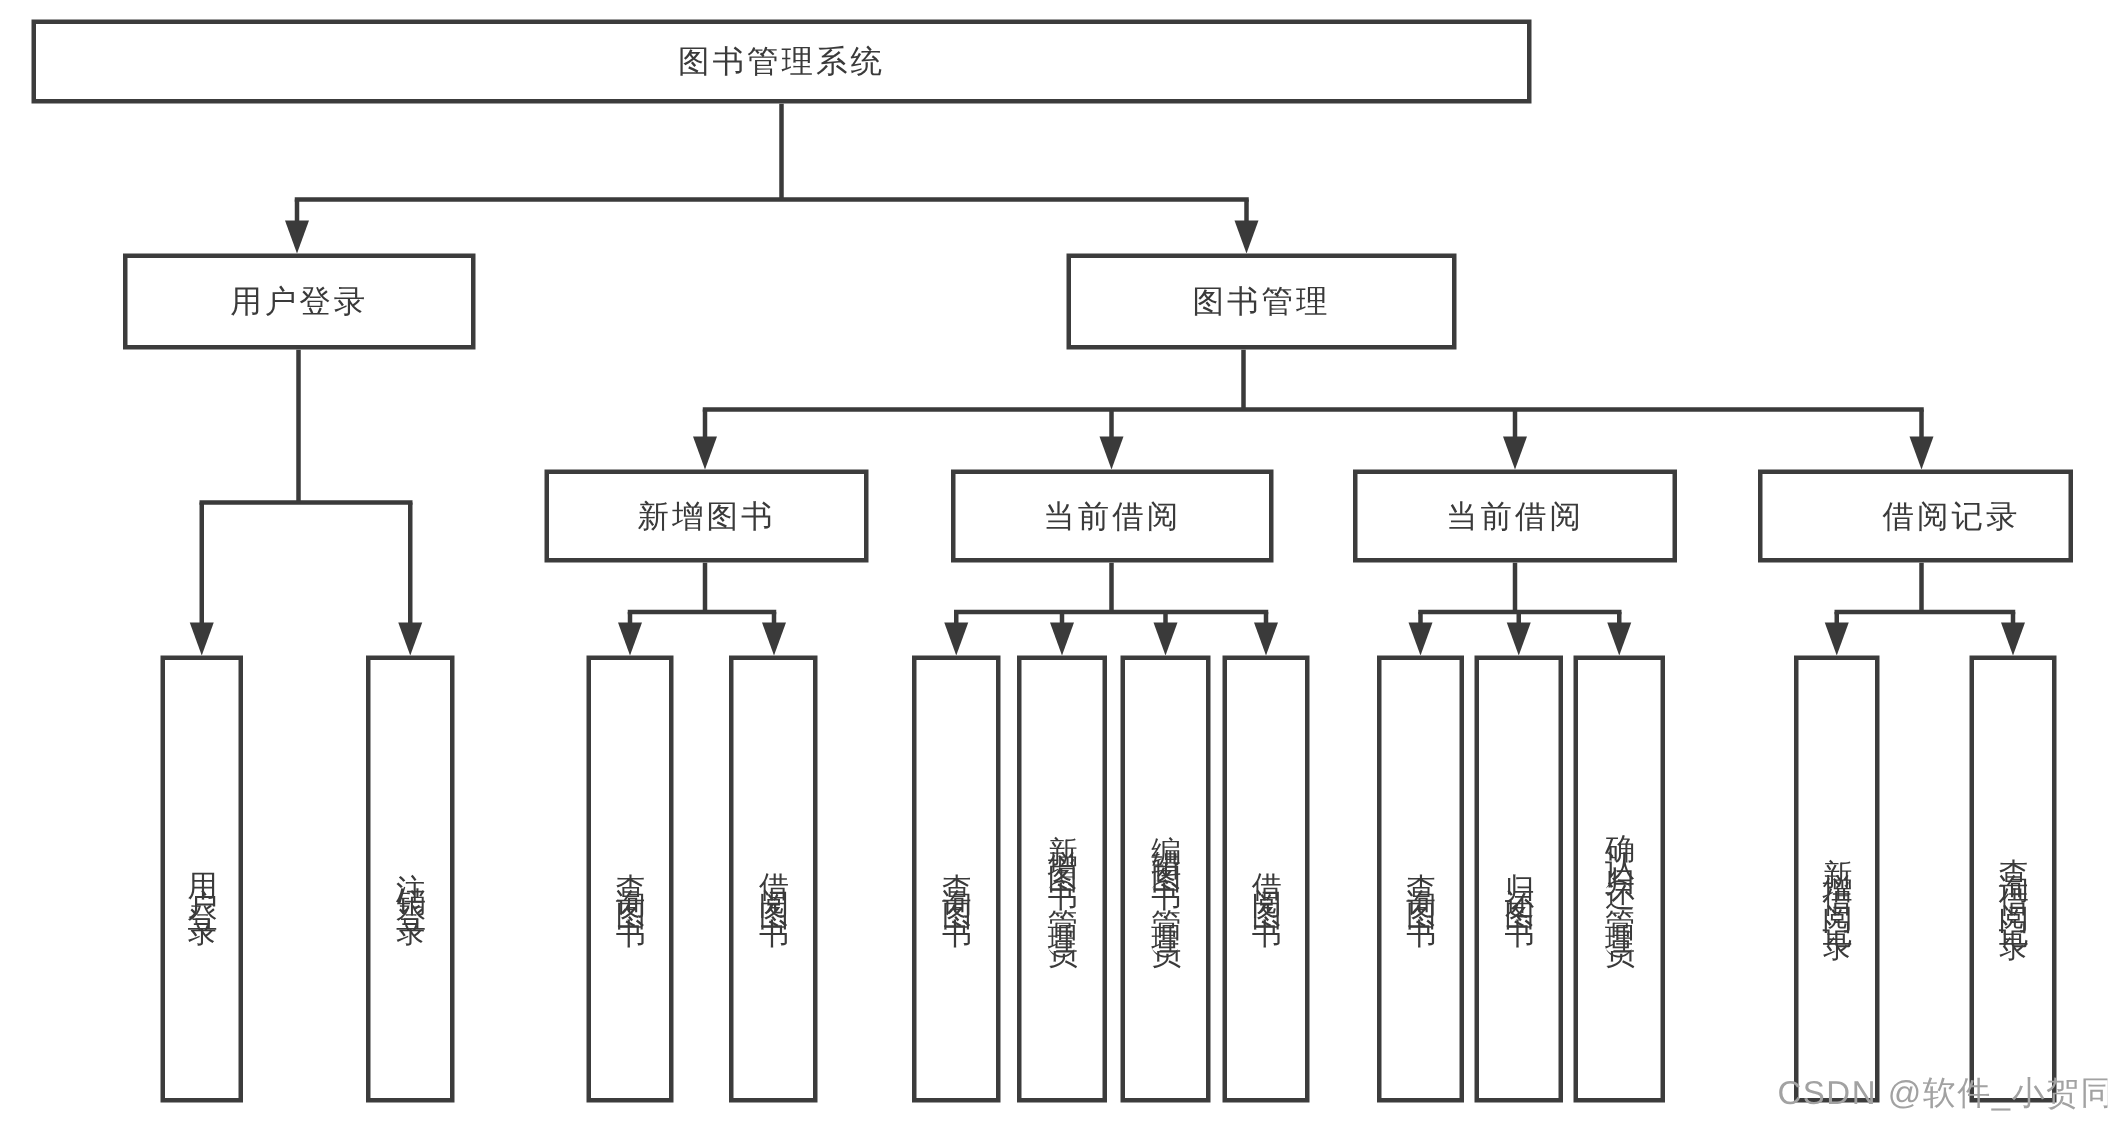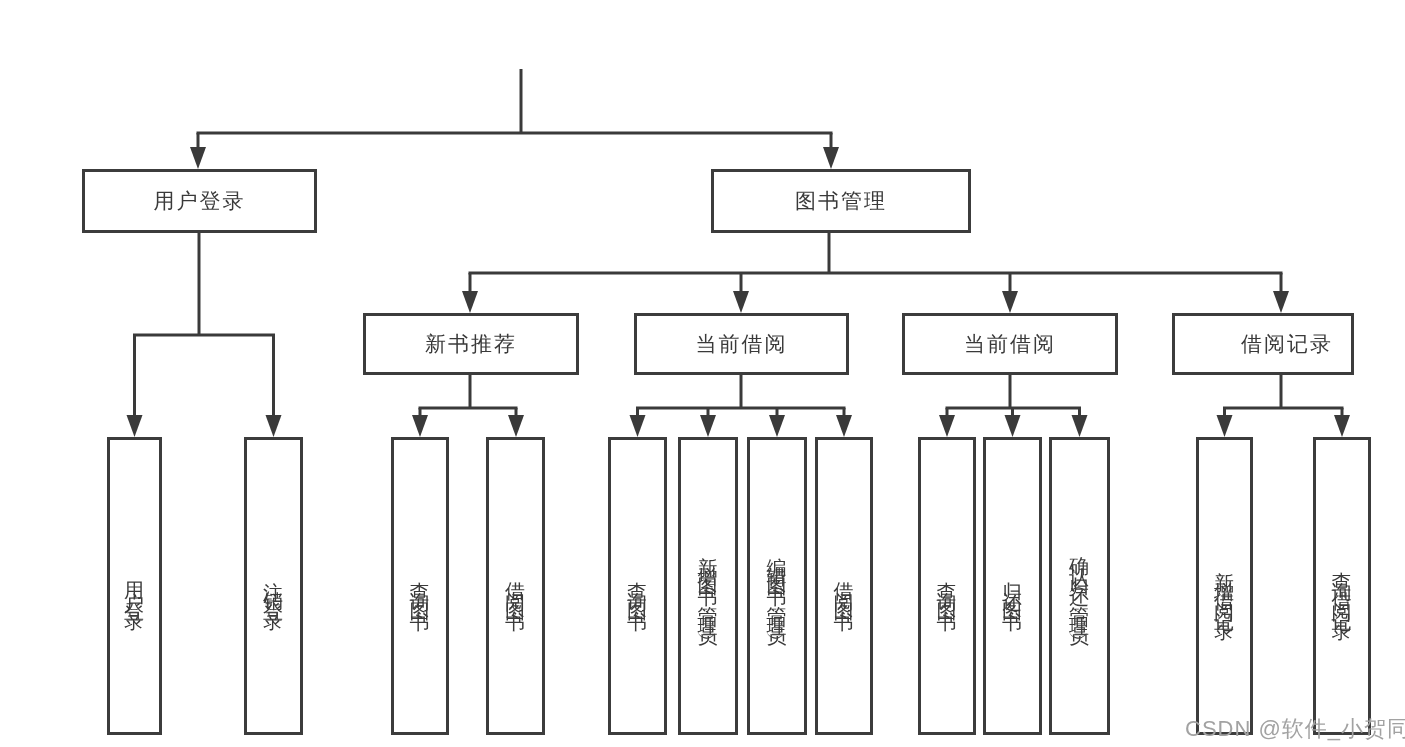--- a/index.html
+++ b/index.html
@@ -109,38 +109,41 @@
     <polygon points="1071.5,415 1087.5,415 1079.5,437"></polygon>
 
     <path d="M1281,375 V408"></path>
     <path d="M1223,408 H1343.5"></path>
     <path d="M1224.5,408 V418"></path>
     <polygon points="1216.5,415 1232.5,415 1224.5,437"></polygon>
     <path d="M1342,408 V418"></path>
     <polygon points="1334,415 1350,415 1342,437"></polygon>
   </svg>
 
+  <div class="box root-box">
+    <span class="hlabel">图书管理系统</span>
+  </div>
 
   <div class="box l2-box" style="left:82px; width:235px;">
     <span class="hlabel">用户登录</span>
   </div>
   <div class="box l2-box" style="left:711px; width:260px;">
     <span class="hlabel">图书管理</span>
   </div>
 
   <div class="box l3-box" style="left:363px; width:216px;">
-    <span class="hlabel">新书推荐</span>
+    <span class="hlabel">新增图书</span>
   </div>
   <div class="box l3-box" style="left:634px; width:215px;">
     <span class="hlabel">当前借阅</span>
   </div>
   <div class="box l3-box" style="left:902px; width:216px;text-align:center;">
     <span class="hlabel">当前借阅</span>
   </div>
-  <div class="box l3-box" style="left:1172px; width:182px;padding-left:48px;">
+  <div class="box l3-box" style="left:1172px; width:210px;padding-left:48px;">
     <span class="hlabel">借阅记录</span>
   </div>
 
   <div class="box leaf" style="left:107px; width:55px;">
     <span class="vtext">用户登录</span>
   </div>
   <div class="box leaf" style="left:244px; width:59px;">
     <span class="vtext">注销登录</span>
   </div>
   <div class="box leaf" style="left:391px; width:58px;">

